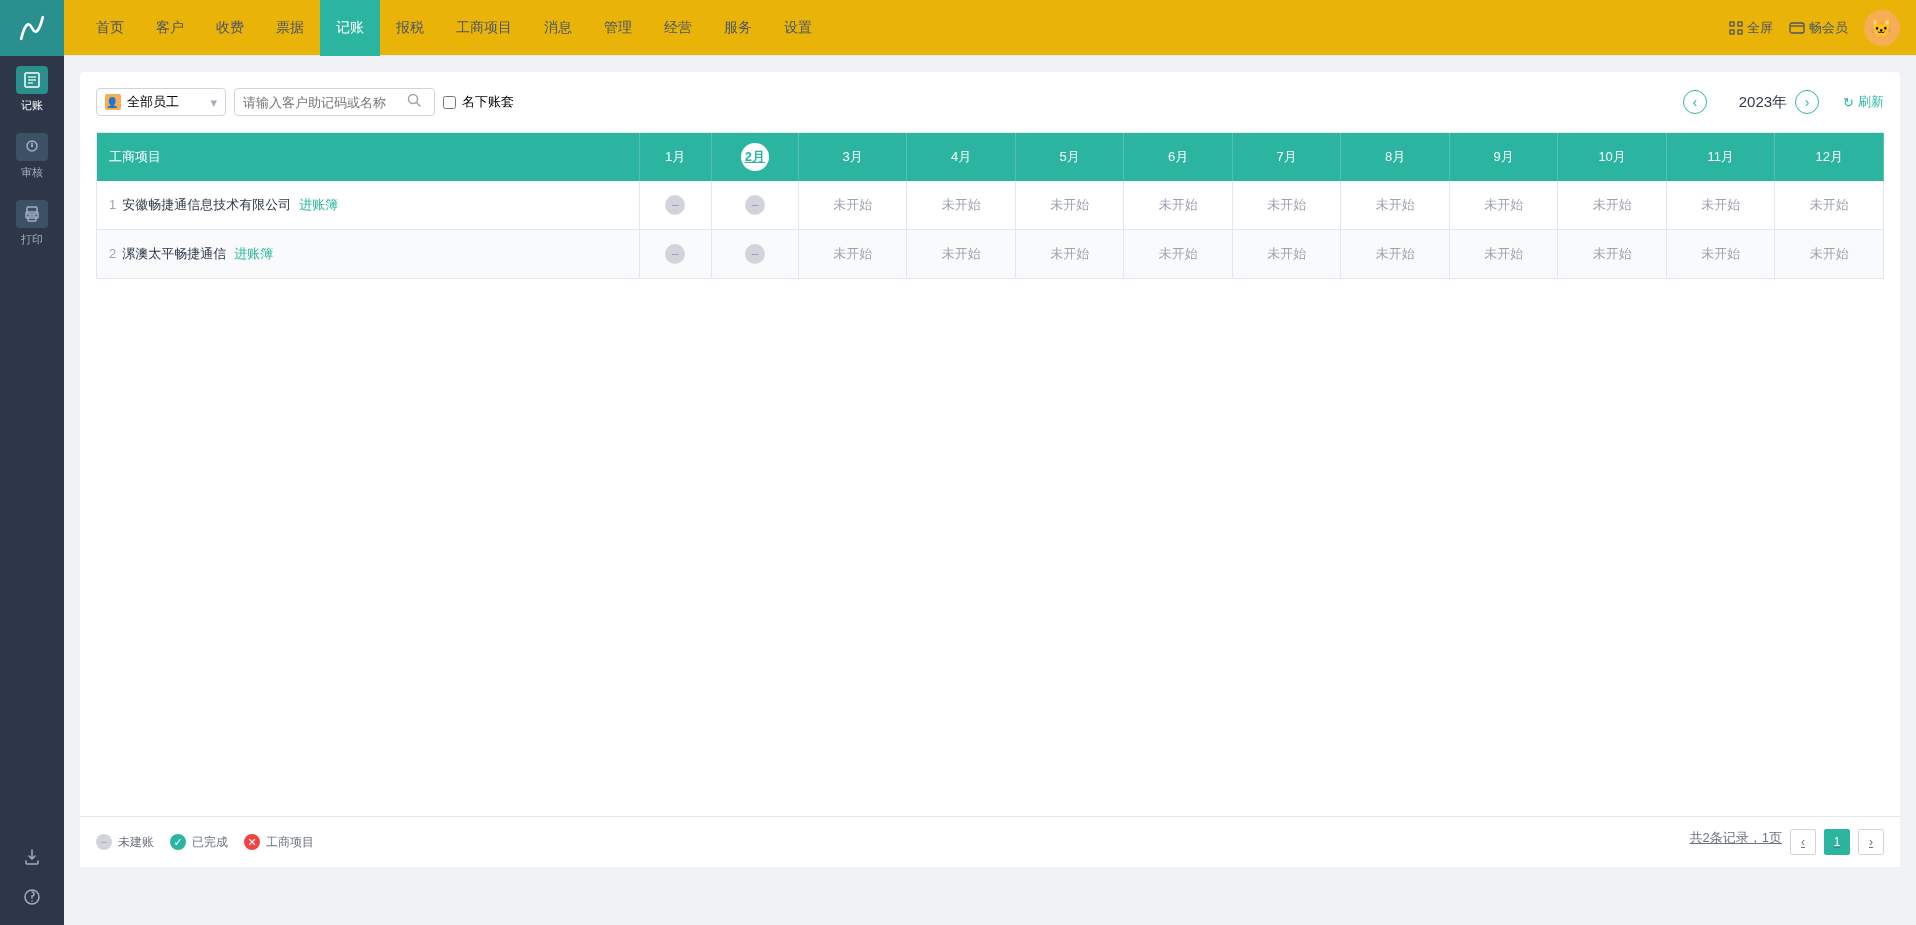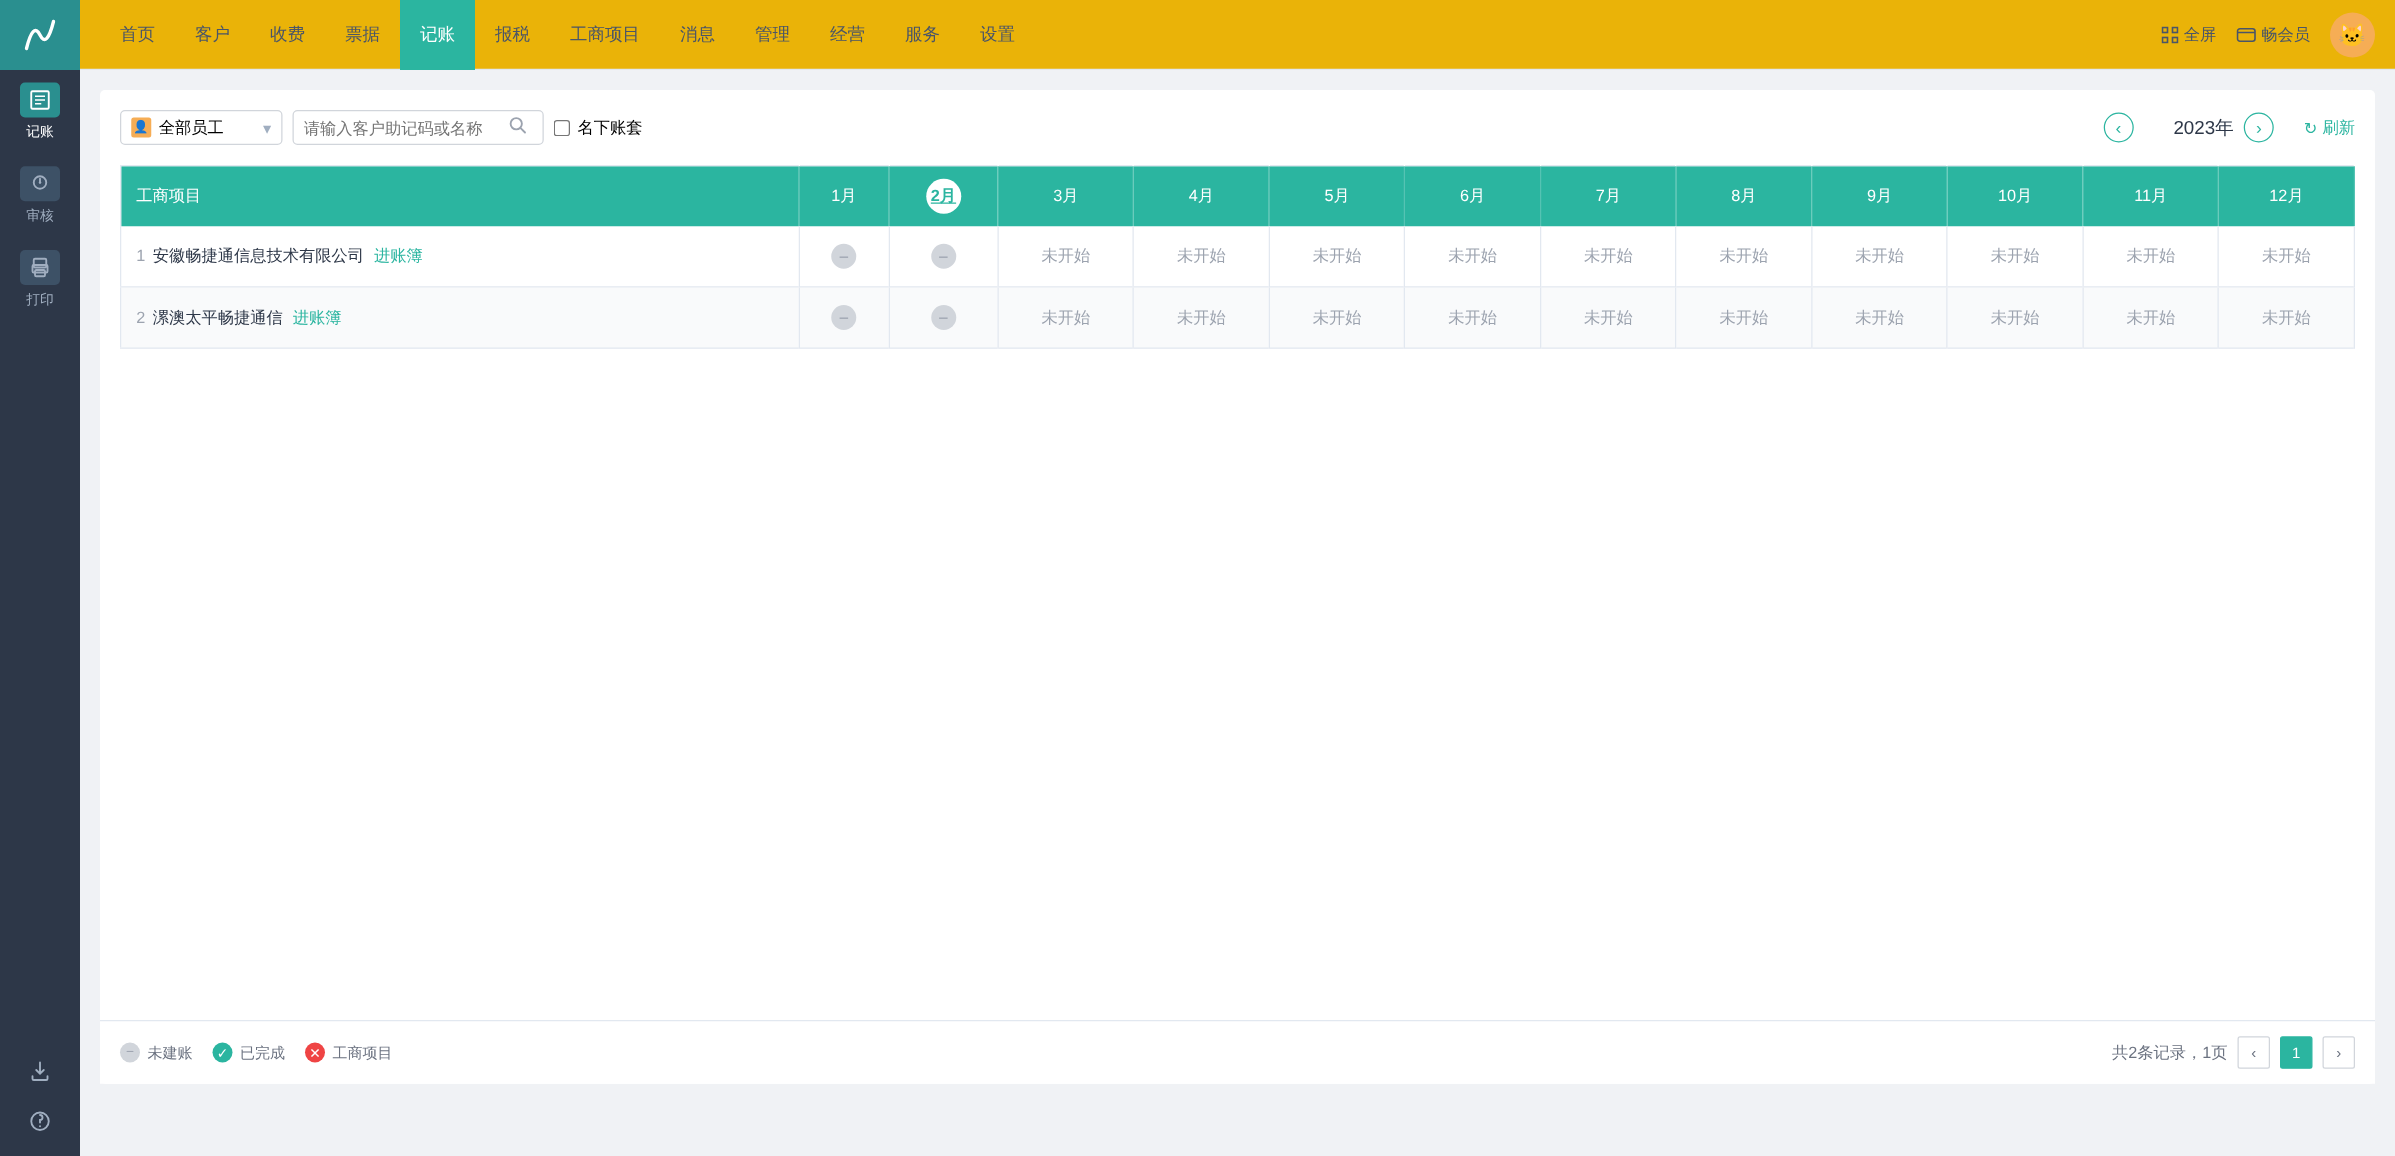--- a/index.html
+++ b/index.html
@@ -323,24 +323,24 @@
       width: 16px; height: 16px; border-radius: 50%; background: #2bb5a0;
       display: inline-flex; align-items: center; justify-content: center; color: #fff; font-size: 11px;
     }
     .legend-dot-red {
       width: 16px; height: 16px; border-radius: 50%; background: #ef4444;
       display: inline-flex; align-items: center; justify-content: center; color: #fff; font-size: 11px;
     }
     .pagination {
       margin-left: auto;
       display: flex;
-      align-items: center;
       gap: 8px;
       font-size: 13px;
       color: #6b7280;
+      text-decoration: underline;
     }
     .page-btn {
       width: 26px; height: 26px;
       border: 1px solid #d1d5db;
       background: none;
       cursor: pointer;
       border-radius: 2px;
       display: flex; align-items: center; justify-content: center;
       color: #6b7280;
       font-size: 12px;

